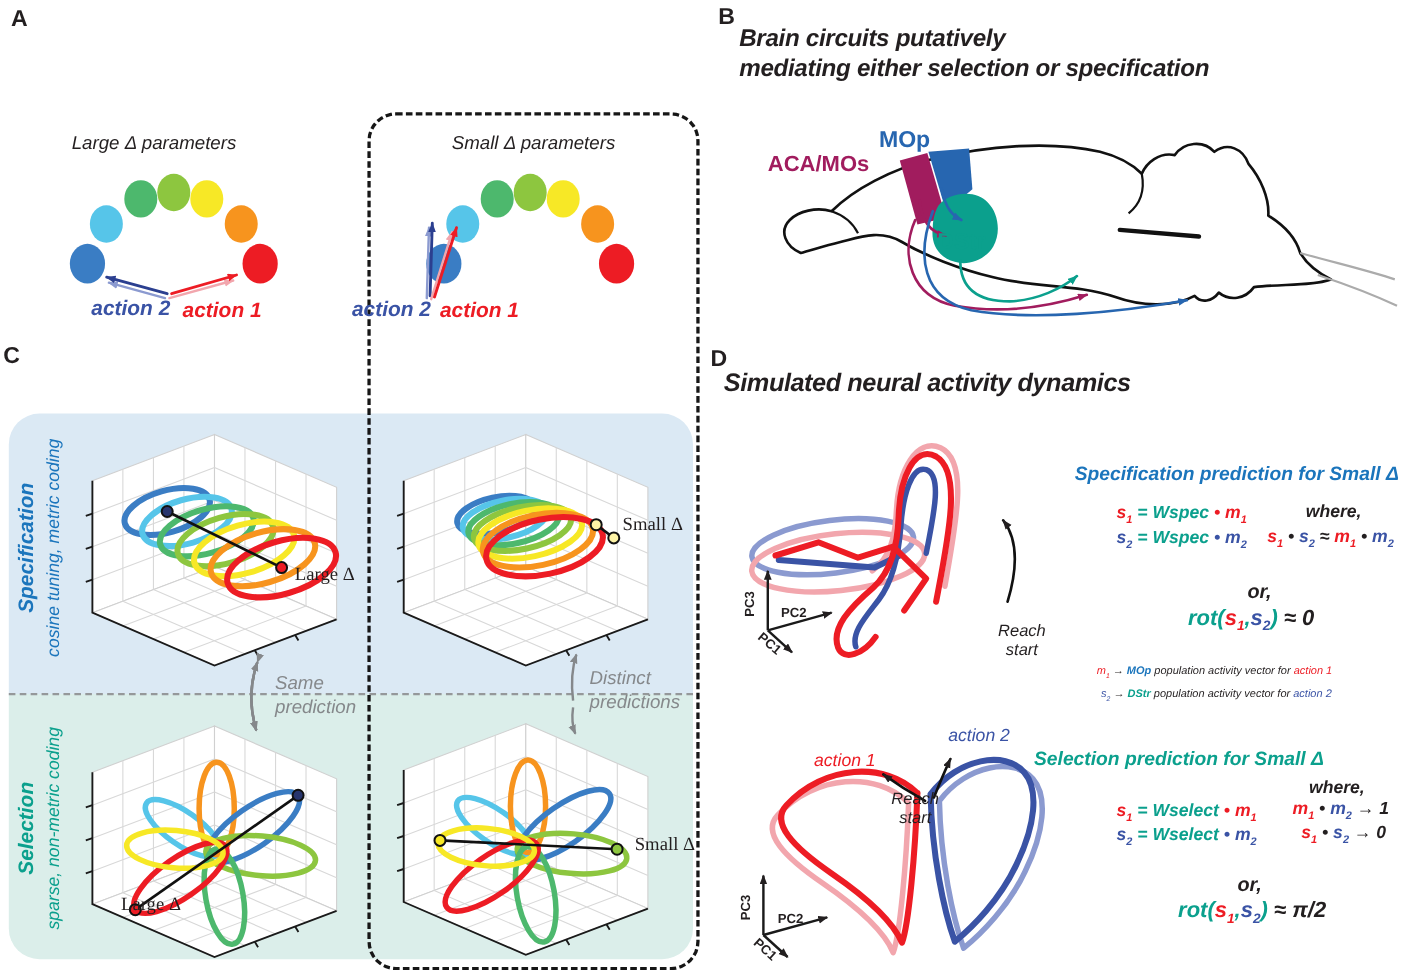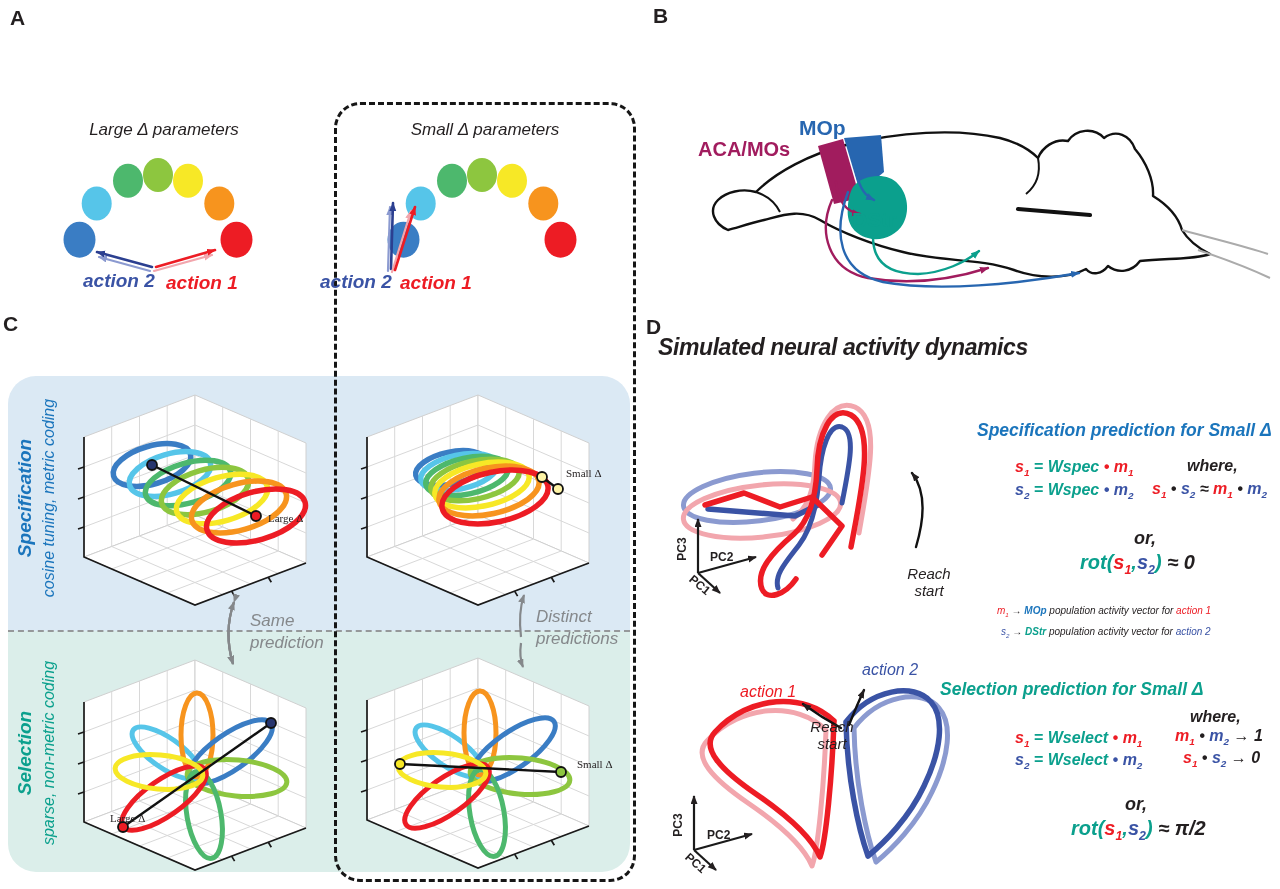--- a/index.html
+++ b/index.html
@@ -7,21 +7,21 @@
           font-family:"Liberation Sans",sans-serif;color:#231f20;}
   .abs{position:absolute;}
   .bi{font-weight:bold;font-style:italic;}
   .it{font-style:italic;}
   .ctr{text-align:center;}
   .panel-letter{font-weight:bold;font-size:21px;font-family:"Liberation Sans",sans-serif;}
   .h1{font-weight:bold;font-style:italic;font-size:24px;letter-spacing:-0.4px;}
   .h1b{font-weight:bold;font-style:italic;font-size:22px;letter-spacing:-0.3px;line-height:1.22;}
   .params{font-style:italic;font-size:17px;}
   .action{font-style:italic;font-weight:600;font-size:19px;}
-  .serifl{font-family:"Liberation Serif",serif;font-size:11px;}
+  .serifl{font-family:"Liberation Serif",serif;font-size:17px;}
   .grayl{color:#85888b;font-style:italic;font-size:17px;line-height:1.28;}
   .vlabel{position:absolute;transform:translate(-50%,-50%) rotate(-90deg);text-align:center;white-space:nowrap;line-height:1.35;}
   .vlabel .l1{font-weight:bold;font-style:italic;font-size:19px;}
   .vlabel .l2{font-style:italic;font-size:16px;}
   .eq{font-weight:bold;font-style:italic;font-size:16px;white-space:nowrap;}
   .eq sub{font-size:62%;}
   .eqtitle{font-weight:bold;font-style:italic;font-size:17.5px;white-space:nowrap;}
   .legend{font-style:italic;font-size:10px;white-space:nowrap;}
   .legend sub{font-size:62%;}
   .pcl{font-size:12px;font-weight:600;}
@@ -103,21 +103,21 @@
       </g>
     </defs>
   </svg>
 
   <div class="abs spec-bg" style="left:8px;top:376px;width:622px;height:255px;"></div>
   <div class="abs sel-bg" style="left:8px;top:631px;width:622px;height:241px;"></div>
   <div class="abs divider" style="left:8px;top:630px;width:622px;height:0;"></div>
   <div class="abs dashbox" style="left:334px;top:102px;width:296px;height:774px;"></div>
 
   <div class="abs panel-letter" style="left:10px;top:6px;">A</div>
-  <div class="abs params ctr" style="left:64px;top:120px;width:200px;">Large Δ parameters</div>
+  <div class="abs params ctr" style="left:40px;top:120px;width:200px;">Large Δ parameters</div>
   <div class="abs params ctr" style="left:385px;top:120px;width:200px;">Small Δ parameters</div>
 
   <svg class="abs" style="left:40px;top:145px;" width="600" height="155" viewBox="0 0 600 155">
 
     <g>
       <ellipse cx="39.5" cy="94.7" rx="16" ry="18" fill="#3a7dc4"></ellipse>
       <ellipse cx="56.7" cy="58.6" rx="15" ry="17" fill="#56c5e9"></ellipse>
       <ellipse cx="88" cy="35.8" rx="15" ry="17" fill="#4db86d"></ellipse>
       <ellipse cx="118" cy="30" rx="15" ry="17" fill="#8dc63f"></ellipse>
       <ellipse cx="148" cy="35.8" rx="15" ry="17" fill="#f7e826"></ellipse>
@@ -148,20 +148,22 @@
     </g>
   </svg>
 
   <div class="abs action" style="left: 83px; top: 270px; color: rgb(58, 83, 165);">action 2</div>
   <div class="abs action" style="left: 166px; top: 272px; color: rgb(237, 28, 36);">action 1</div>
   <div class="abs action" style="left: 320px; top: 271px; color: rgb(58, 83, 165);">action 2</div>
   <div class="abs action" style="left: 400px; top: 272px; color: rgb(237, 28, 36);">action 1</div>
 
   <div class="abs panel-letter" style="left:653px;top:4px;">B</div>
   <div class="abs h1b" style="left:672px;top:22px;">
+    <div>Brain circuits putatively</div>
+    <div>mediating either selection or specification</div>
   </div>
 
   <svg class="abs" style="left:688px;top:112px;" width="600" height="200" viewBox="0 0 600 200">
     <path fill="#ffffff" stroke="#111111" stroke-width="2.4" stroke-linejoin="round" d="M40,118 C26,112 20,98 30,88 C38,80 54,76 68,80 C88,60 122,42 158,33 C210,20 268,16 312,26 C328,30 342,38 350,46
          C354,36 366,26 380,29 C388,17 406,15 416,26 C428,17 442,23 447,37 C458,50 466,68 465,84 C478,92 490,104 494,118
          C500,128 510,136 522,142 C505,148 478,146 452,149 C444,160 430,162 420,154 C414,162 404,164 398,157
          C378,168 348,166 326,158 C290,146 255,150 215,140 C185,133 152,120 132,108 C112,96 92,104 76,108 C60,112 48,116 40,118 Z"></path>
     <g stroke="#111111" stroke-width="2" fill="none">
       <path d="M350,46 C353,62 348,74 338,82"></path>
       <path d="M68,80 C80,84 88,92 92,100"></path>

